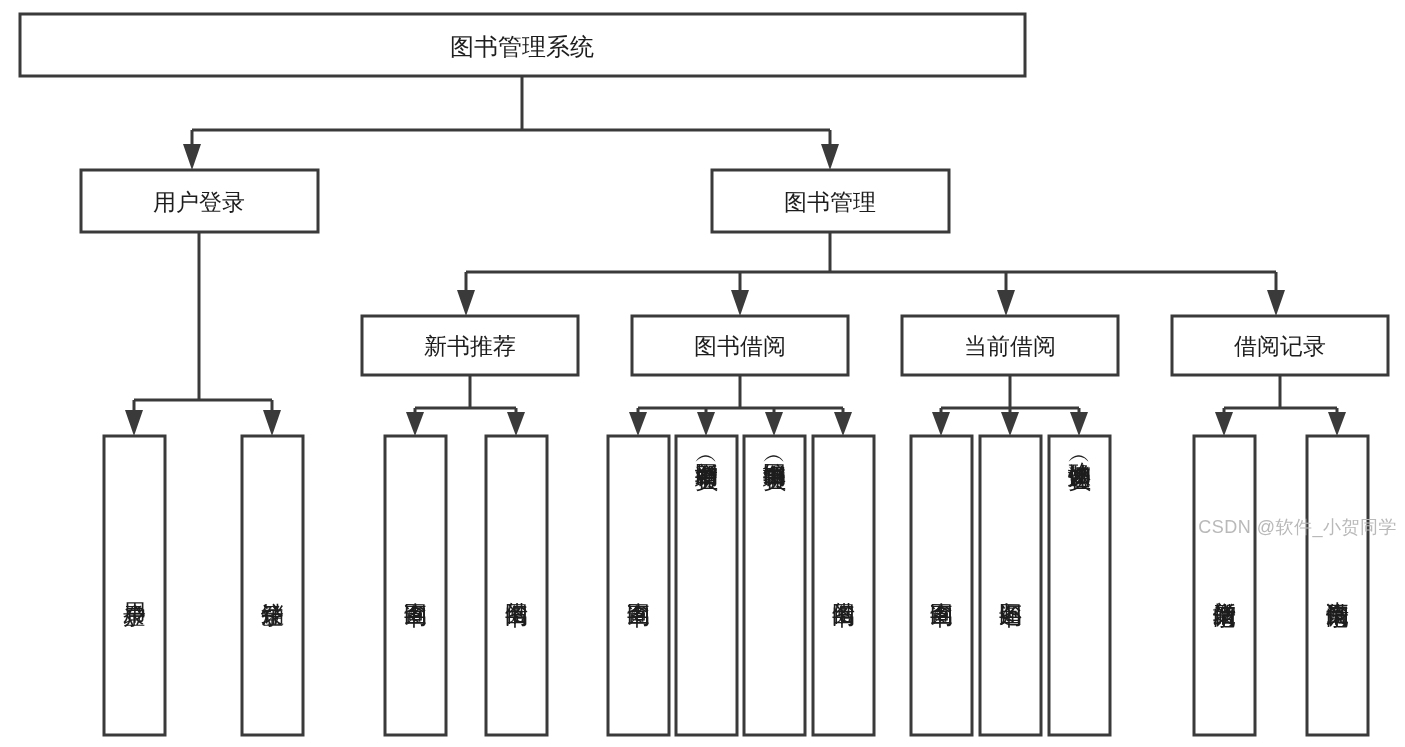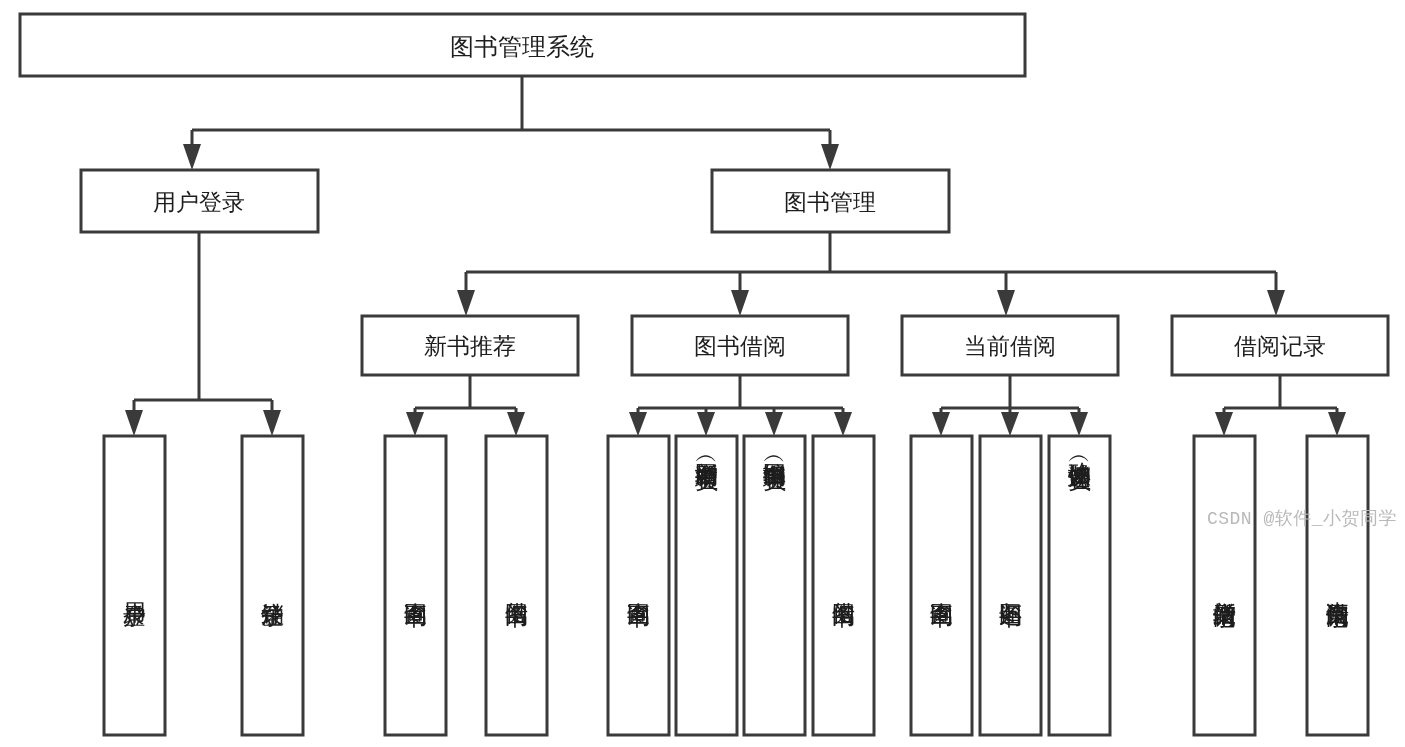--- a/index.html
+++ b/index.html
@@ -74,22 +74,22 @@
     font-size: 23px;
     line-height: 1.08;
     color: #1d1d1d;
     letter-spacing: 1px;
     white-space: nowrap;
     text-align: center;
   }
   .watermark {
     position: absolute;
     right: 8px;
-    bottom: 20px;
-    font-family: Liberation Mono, monospace;
+    bottom: 11px;
+    font-family: Liberation Sans, sans-serif;
     font-size: 18px;
     color: #b9b9b9;
     letter-spacing: 0.5px;
     white-space: nowrap;
     pointer-events: none;
   }
 </style>
 </head>
 <body>
 

